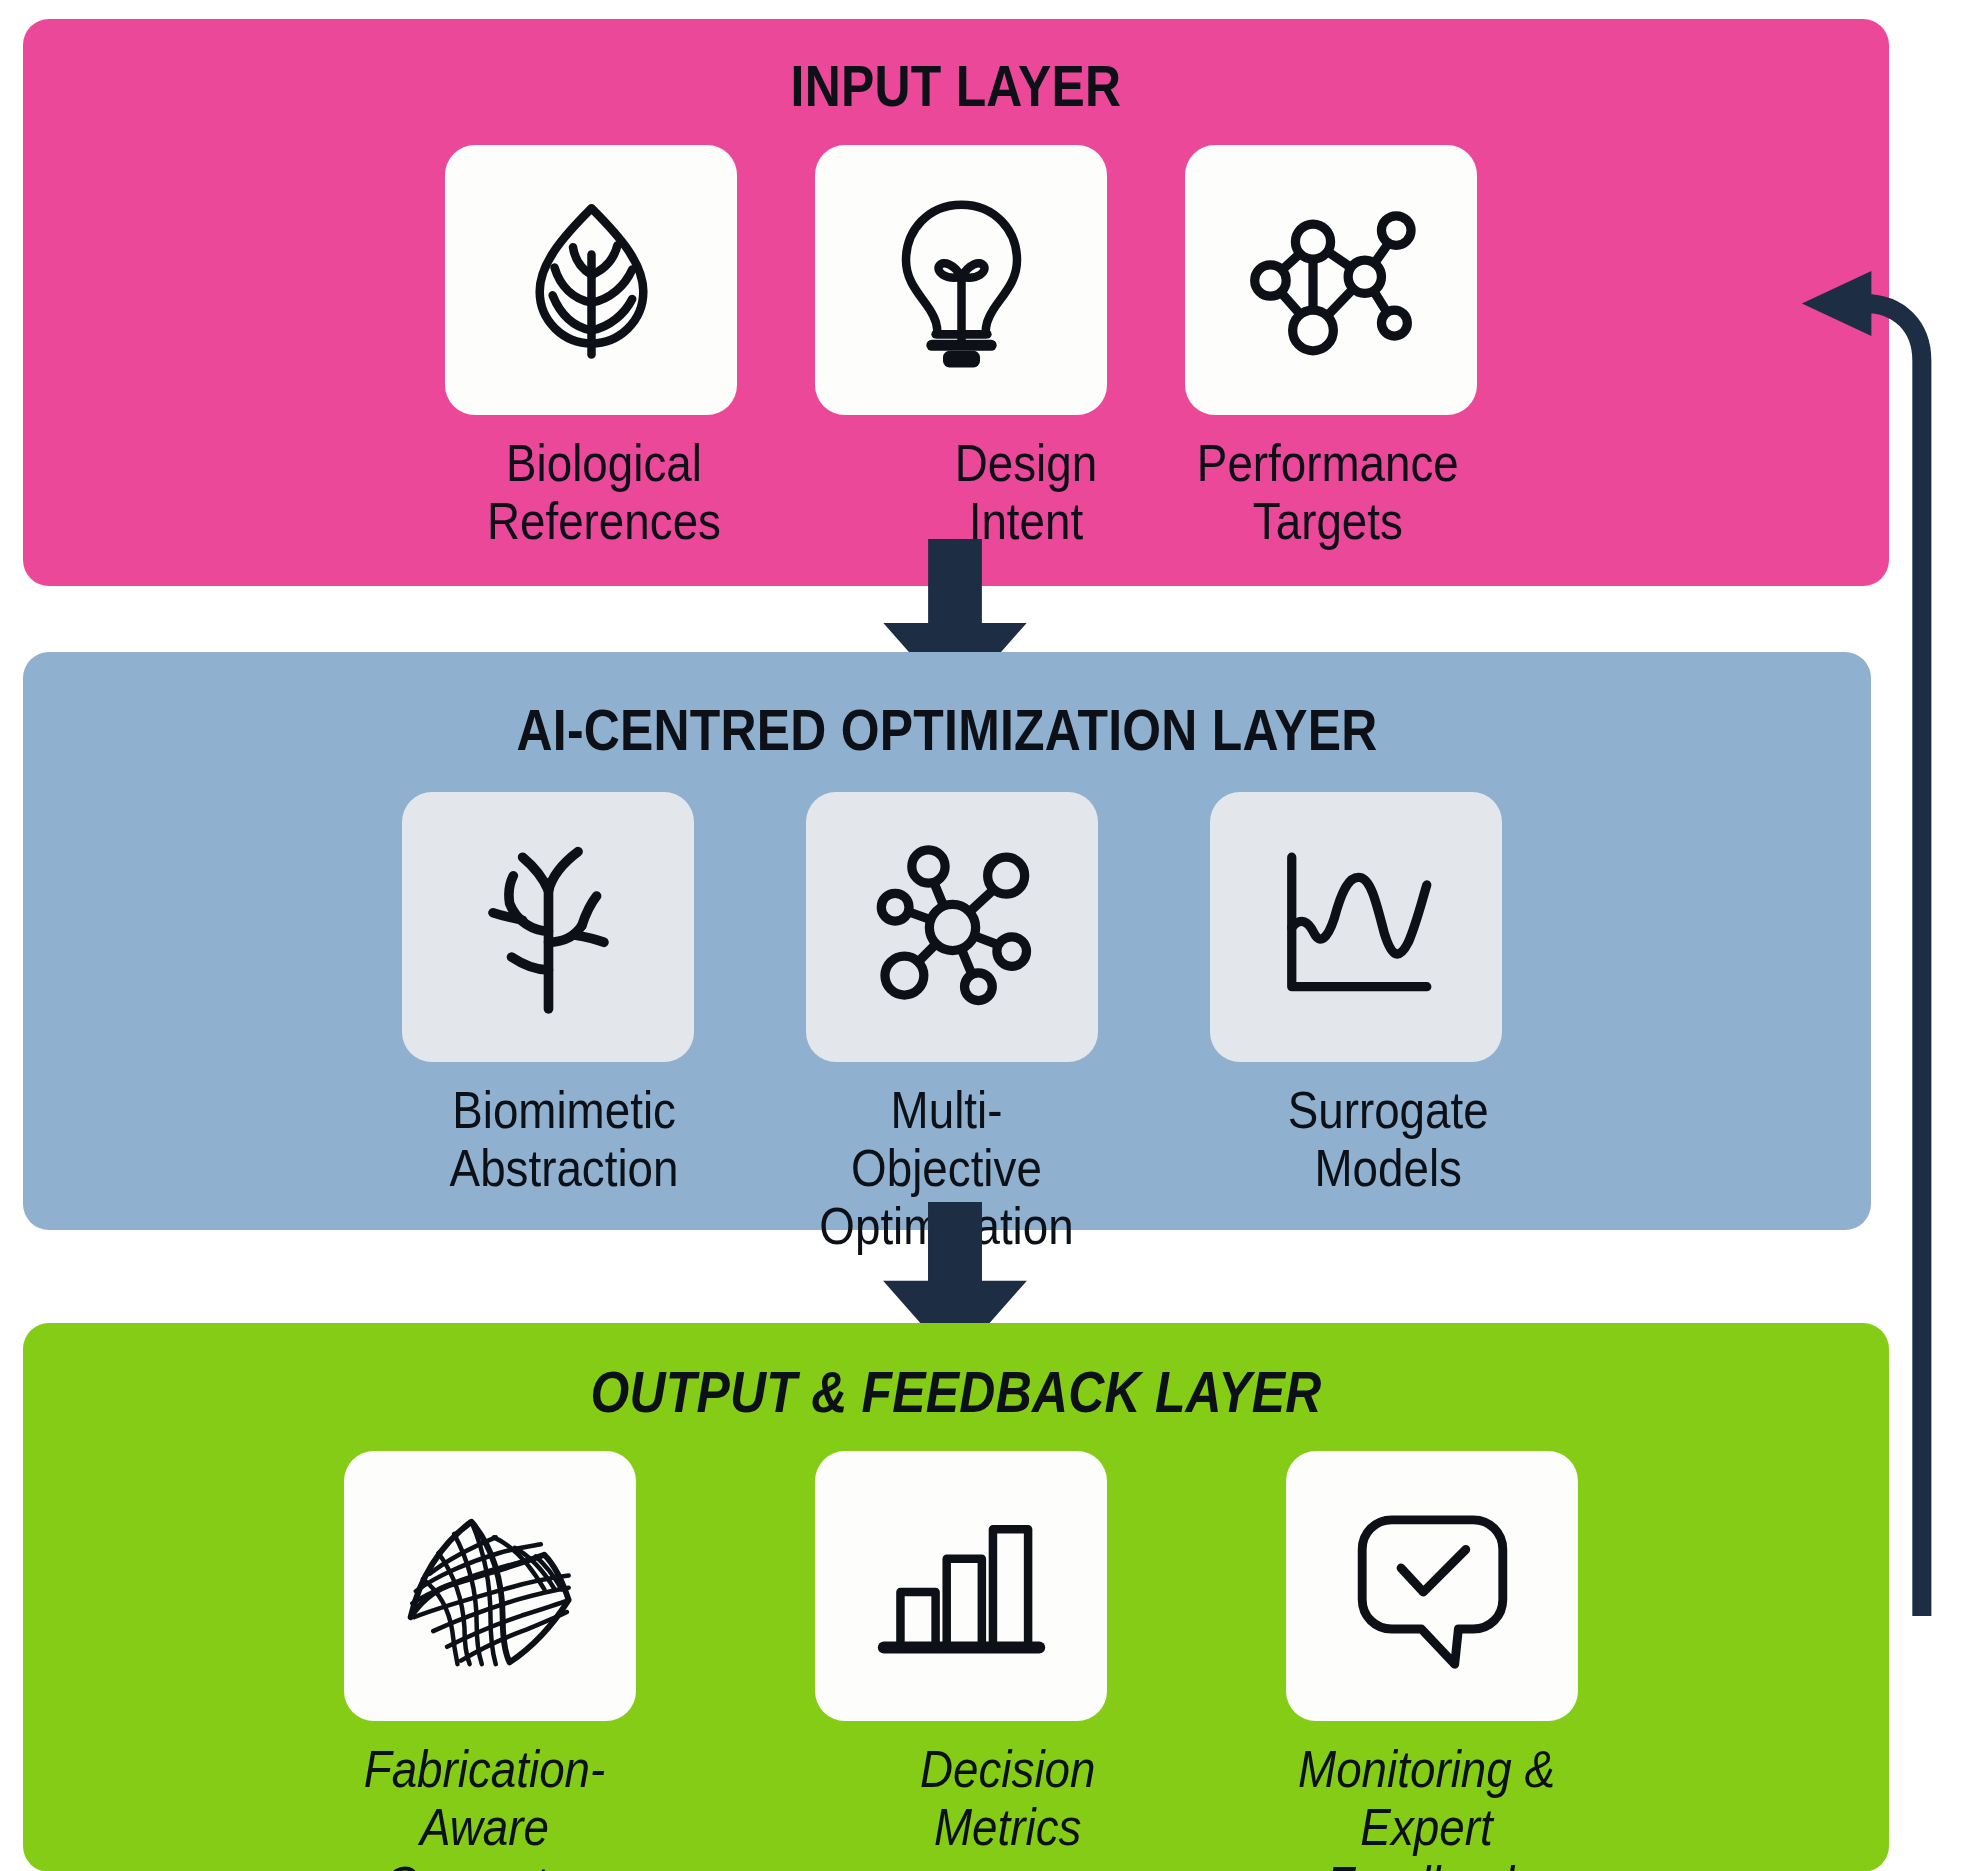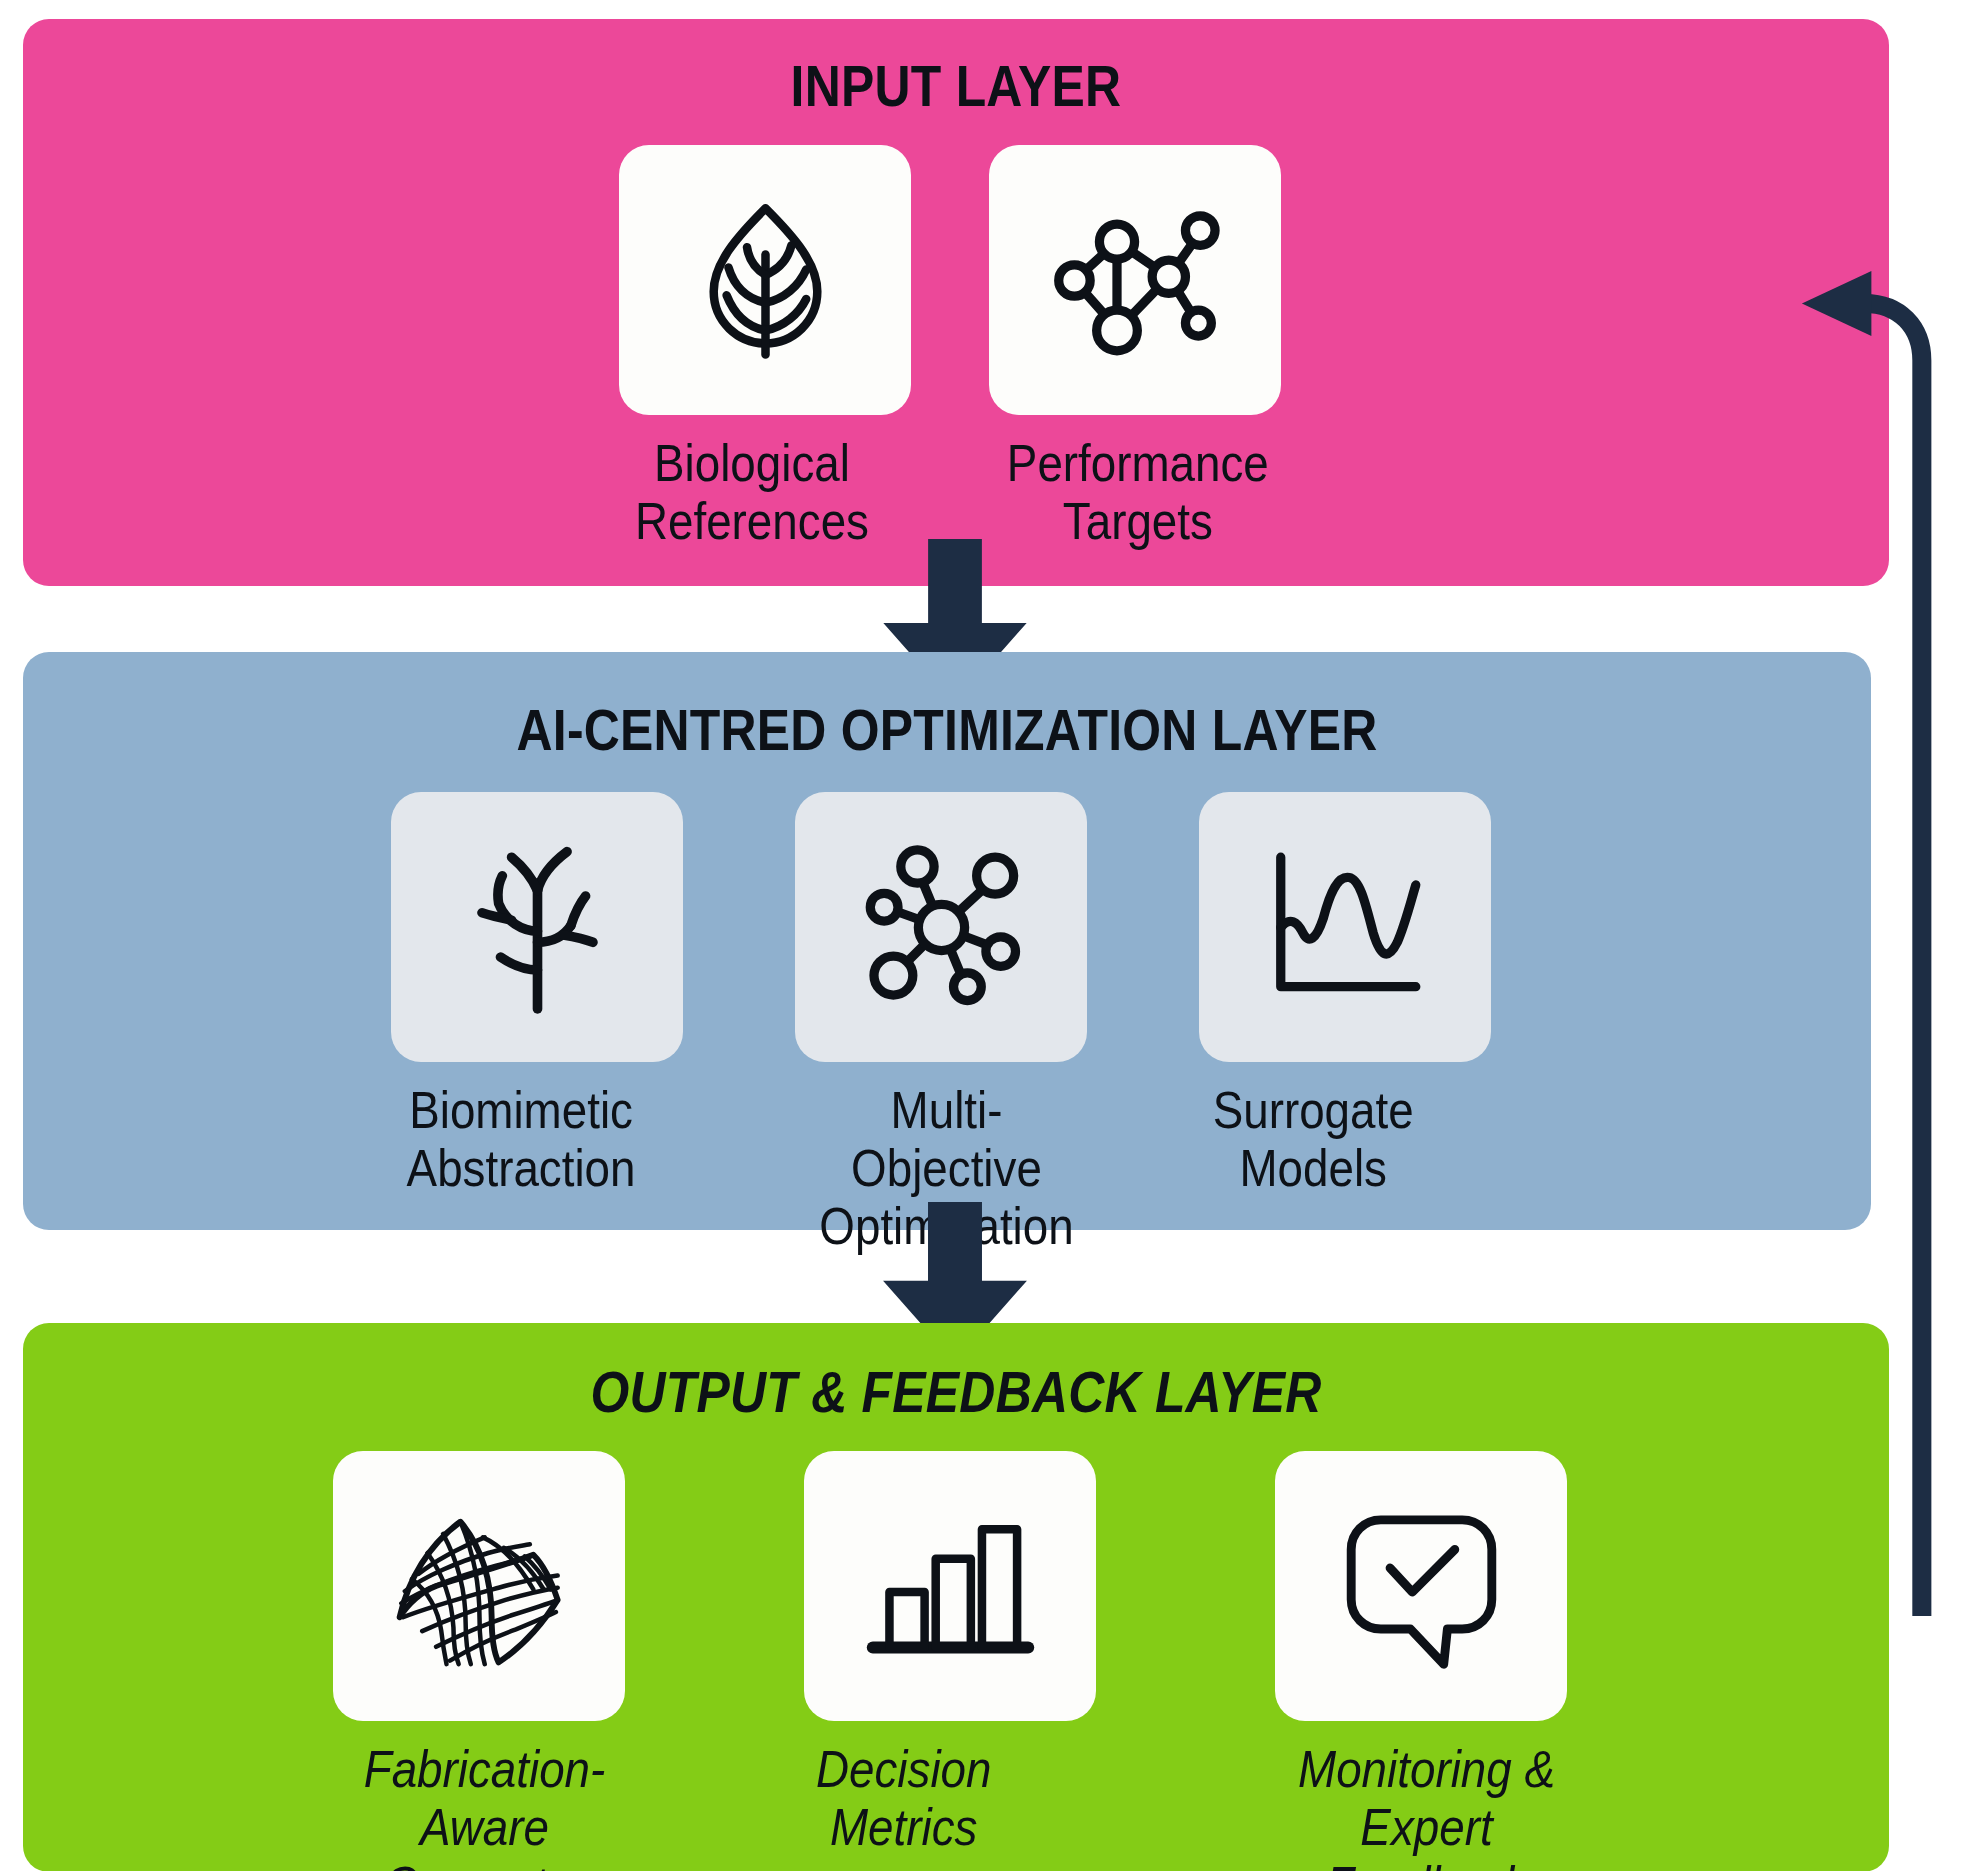--- a/index.html
+++ b/index.html
@@ -39,21 +39,21 @@
 
   .cards{
     position:absolute;display:flex;justify-content:center;
     left:0;width:100%;
   }
   .layer-input  .cards{top:126px; gap:67px;}
   .layer-ai     .cards{top:140px; gap:101px;}
   .layer-output .cards{top:128px; gap:168px;}
 
   .card{
-    display:flex;flex-direction:column;align-items:flex-start;
+    display:flex;flex-direction:column;align-items:flex-end;
     width:303px;
   }
   .icon-box{
     width:292px;height:270px;border-radius:30px;
     display:flex;align-items:center;justify-content:center;
     box-sizing:border-box;
   }
   .layer-input  .icon-box{background:#fdfdfb;}
   .layer-output .icon-box{background:#fdfdfb;}
   .layer-ai     .icon-box{background:#e3e7ec;}
@@ -90,20 +90,37 @@
               <path d="M50 62 C40 60 33 53 30 43"></path>
               <path d="M50 77 C60 75 68 68 72 60"></path>
               <path d="M50 77 C40 75 33 68 29 58"></path>
             </svg>
           </span>
         </div>
         <div class="card-label">Biological
 References</div>
       </div>
 
+      <div class="card">
+        <div class="icon-box">
+          <span>
+            <svg width="185" height="185" viewBox="0 0 100 100" fill="none" stroke="#0d1117" stroke-width="4.6" stroke-linecap="round" stroke-linejoin="round">
+              <path d="M50 9 C32 9 20 23 20 39 C20 51 28 58 33 66 C36 71 37 74 37 79 L63 79 C63 74 64 71 67 66 C72 58 80 51 80 39 C80 23 68 9 50 9 Z"></path>
+              <path d="M36 79 L64 79"></path>
+              <path d="M34 85 L66 85" stroke-width="6"></path>
+              <rect x="40" y="88" width="20" height="9" rx="3.5" fill="#0d1117" stroke="none"></rect>
+              <path d="M50 82 L50 48"></path>
+              <path d="M50 48 C46 41 40 39 38 42 C36 45 41 50 50 48 Z"></path>
+              <path d="M50 48 C54 41 60 39 62 42 C64 45 59 50 50 48 Z"></path>
+            </svg>
+          </span>
+        </div>
+        <div class="card-label">Design
+Intent</div>
+      </div>
 
       <div class="card">
         <div class="icon-box">
           <span>
             <svg width="185" height="185" viewBox="0 0 100 100" fill="none" stroke="#0d1117" stroke-width="5" stroke-linecap="round">
               <line x1="40" y1="29" x2="17" y2="50"></line>
               <line x1="17" y1="50" x2="40" y2="76"></line>
               <line x1="40" y1="29" x2="68" y2="48"></line>
               <line x1="68" y1="48" x2="41" y2="76"></line>
               <line x1="40" y1="31" x2="40" y2="74"></line>

